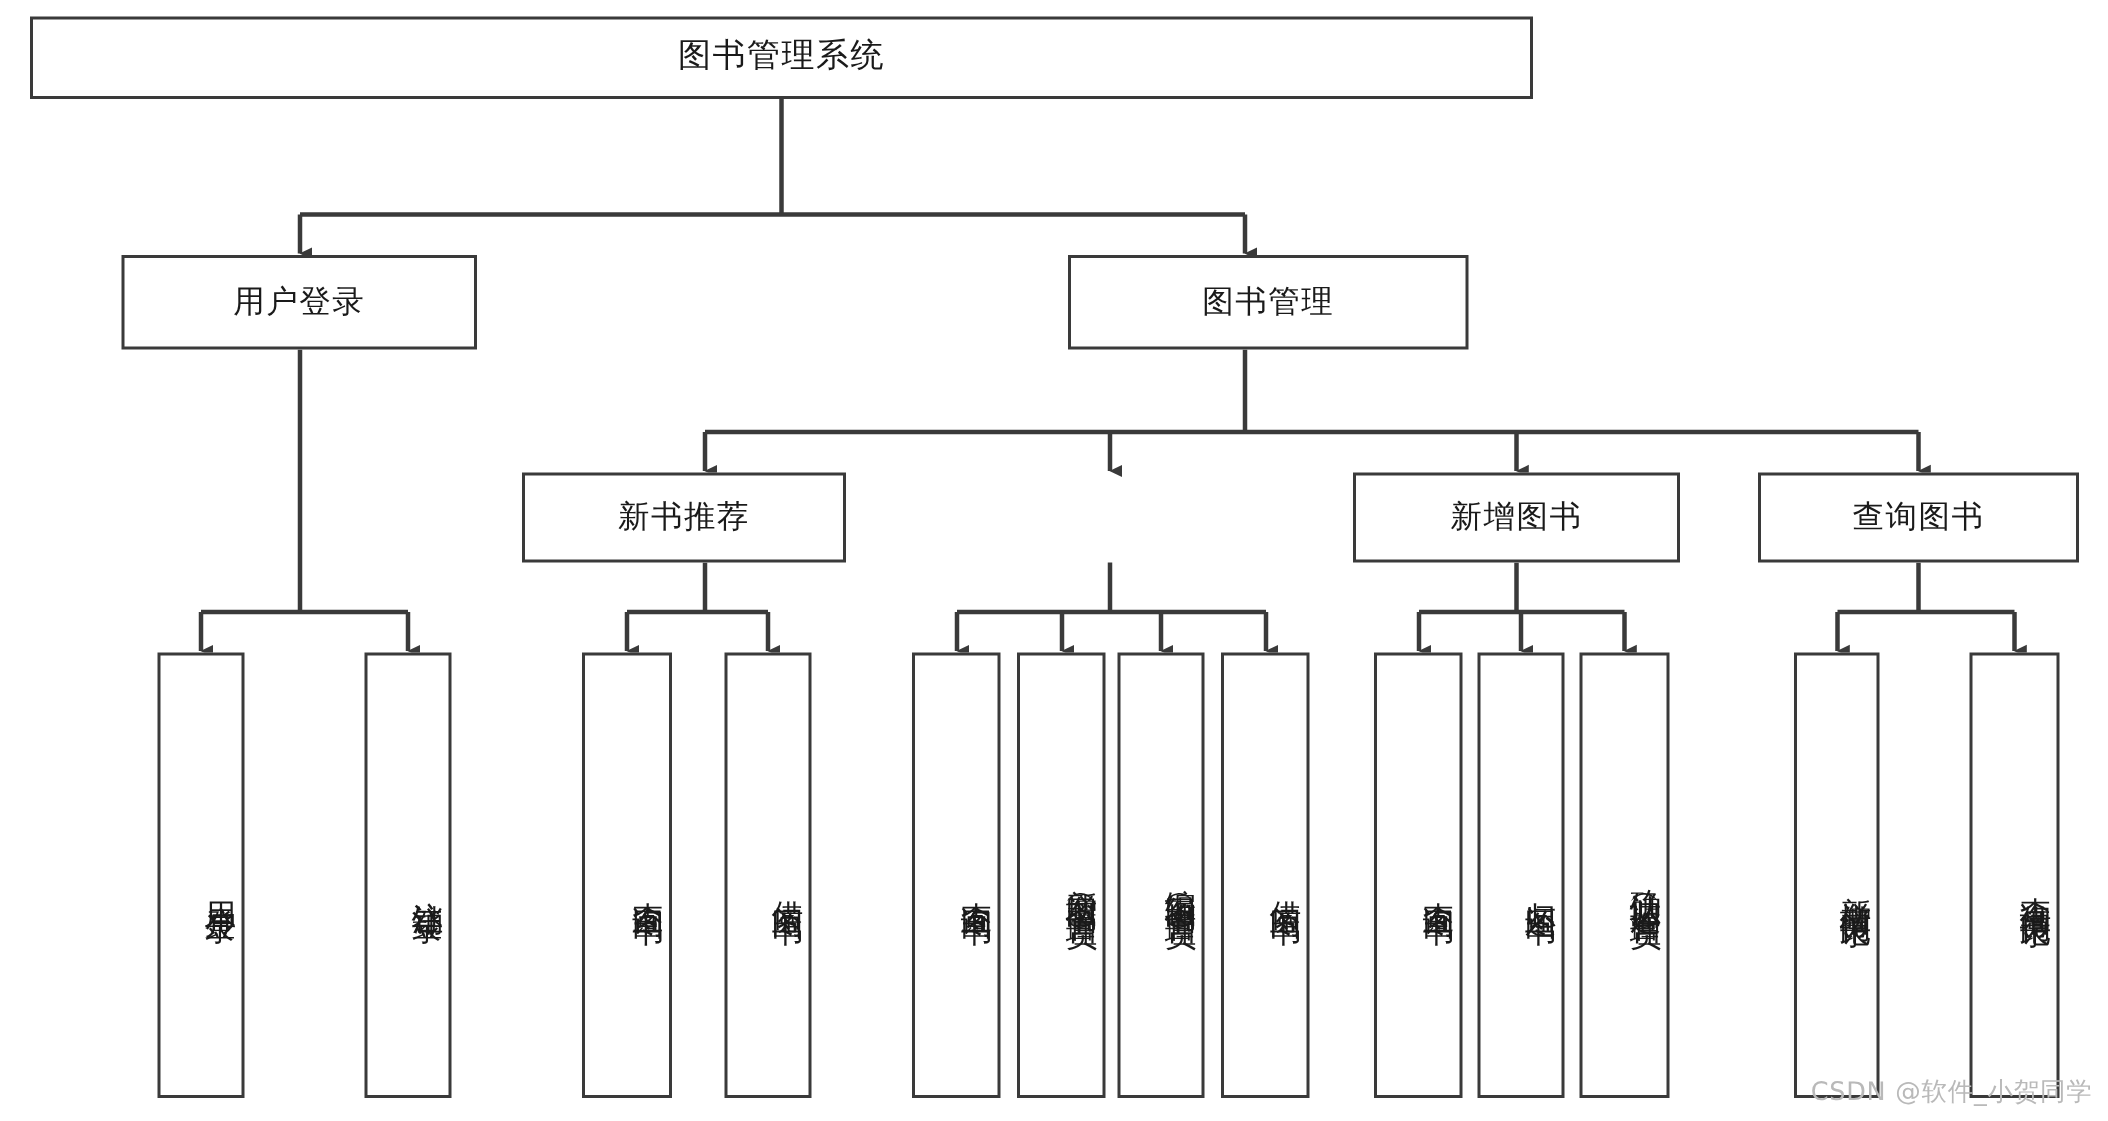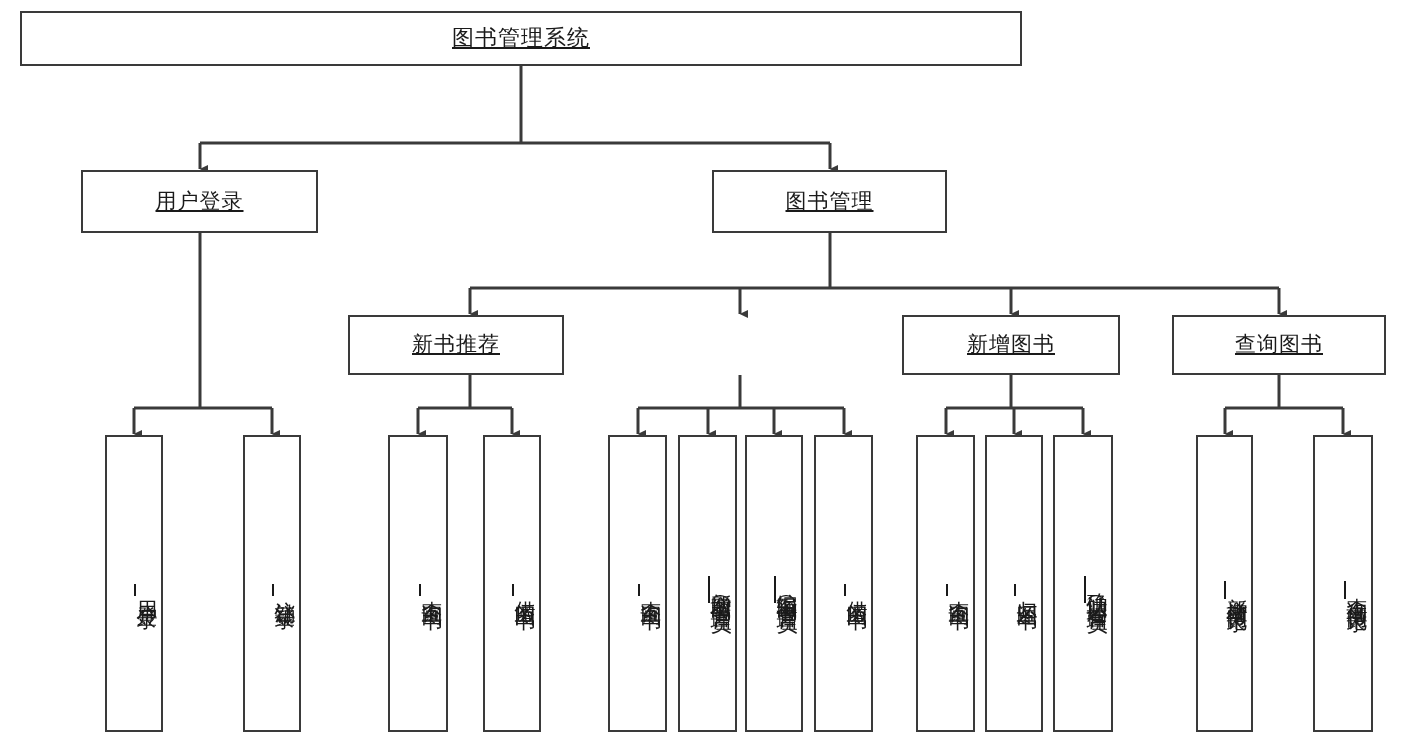--- a/index.html
+++ b/index.html
@@ -29,21 +29,20 @@
   .node {
     position: absolute;
     box-sizing: border-box;
     border: 2px solid #3a3a3a;
     background: #ffffff;
     display: flex;
     align-items: center;
     justify-content: center;
     color: #1a1a1a;
     z-index: 2;
-    text-decoration: underline;
   }
   .node.horiz {
     font-size: 21px;
     letter-spacing: 1px;
     line-height: 1.2;
   }
   .node.root {
     font-size: 22px;
   }
   .node.vert {
@@ -119,21 +118,21 @@
       </g>
   </svg>
 
   <div class="node horiz root" style="left:20px;top:11px;width:1002px;height:55px;">
     <span>图书管理系统</span>
   </div>
 
   <div class="node horiz" style="left:81px;top:170px;width:237px;height:63px;">
     <span>用户登录</span>
   </div>
-  <div class="node horiz" style="left:712px;top:170px;width:235px;height:63px;">
+  <div class="node horiz" style="left:712px;top:170px;width:267px;height:63px;">
     <span>图书管理</span>
   </div>
 
   <div class="node horiz" style="left:348px;top:315px;width:216px;height:60px;">
     <span>新书推荐</span>
   </div>
   <div class="node horiz" style="left:902px;top:315px;width:218px;height:60px;">
     <span>新增图书</span>
   </div>
   <div class="node horiz" style="left:1172px;top:315px;width:214px;height:60px;">
@@ -177,13 +176,14 @@
     <span class="vlabel">确认归还（管理员）</span>
   </div>
 
   <div class="node vert" style="left:1196px;top:435px;width:57px;height:297px;">
     <span class="vlabel">新增借阅记录</span>
   </div>
   <div class="node vert" style="left:1313px;top:435px;width:60px;height:297px;">
     <span class="vlabel">查询借阅记录</span>
   </div>
 
+  <div class="watermark">CSDN @软件_小贺同学</div>
 </div>
 
 </body></html>

